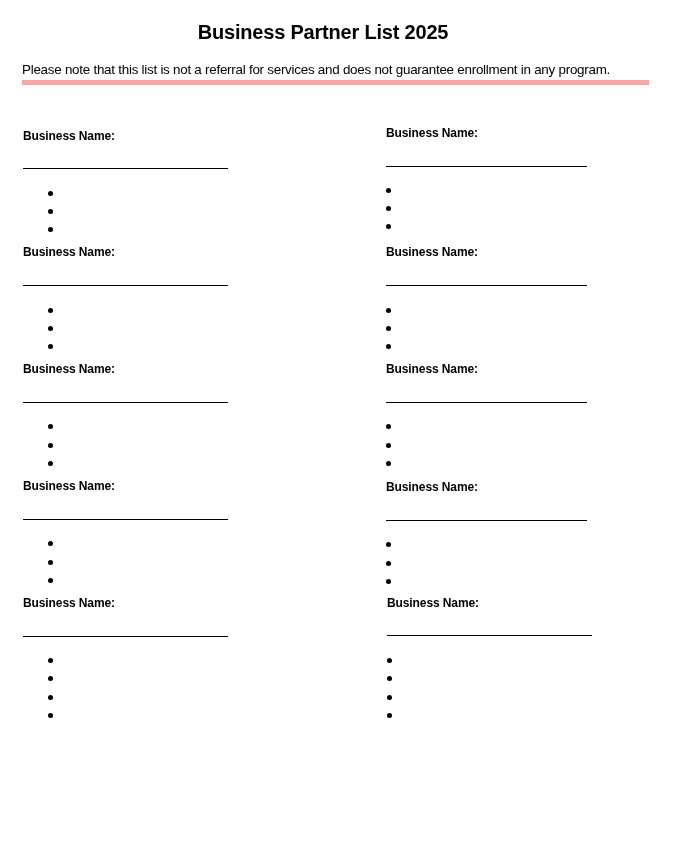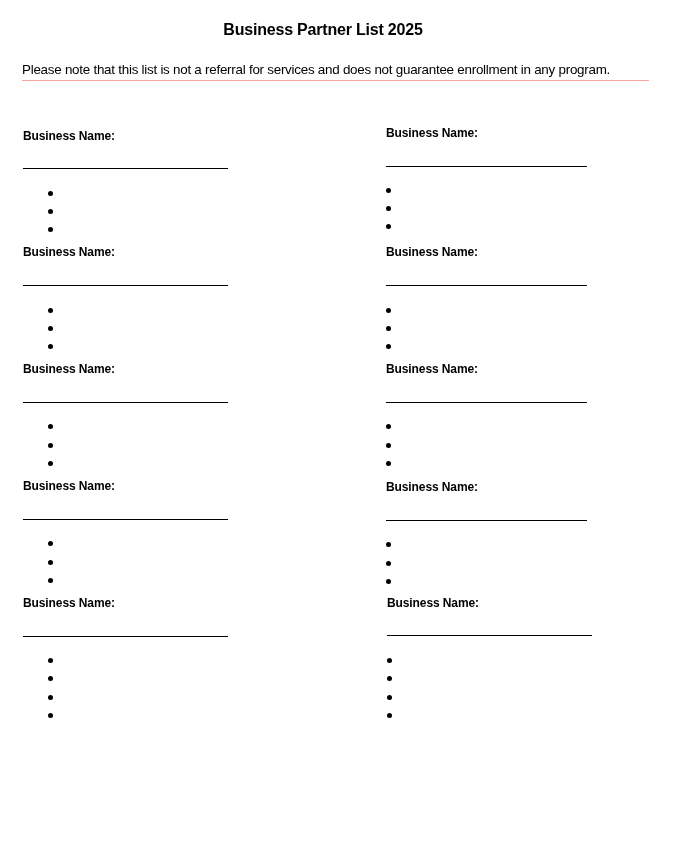--- a/index.html
+++ b/index.html
@@ -1,22 +1,22 @@
 <!DOCTYPE html>
 <html><head>
   <meta charset="utf-8">
   <style>
     html, body { margin: 0; padding: 0; background: #ffffff; }
     body { width: 676px; height: 842px; position: relative; overflow: hidden;
       font-family: "Liberation Sans", "DejaVu Sans", sans-serif; color: #000; }
     .title { position: absolute; left: 0; width: 676px; top: 21px; text-align: center;
-      font-size: 16px; font-weight: bold; letter-spacing: -0.2px; }
+      font-size: 20px; font-weight: bold; letter-spacing: -0.2px; }
     .title span { position: relative; left: -15px; }
     .note { position: absolute; left: 22px; top: 62px; width: 627px; font-size: 13.4px;
-      letter-spacing: -0.25px; border-bottom: 1px solid #fca5a5; padding-bottom: 3px; white-space: nowrap; }
+      letter-spacing: -0.25px; border-bottom: 5px solid #fca5a5; padding-bottom: 3px; white-space: nowrap; }
     .block { position: absolute; width: 230px; }
     .label { position: absolute; left: 0; top: 0; font-size: 12px; font-weight: bold; white-space: nowrap; letter-spacing: -0.1px; }
     .line { position: absolute; left: 0; height: 1px; background: #000; }
     .bullet { position: absolute; width: 5px; height: 5px; border-radius: 50%; background: #000; }
   </style>
 </head>
 <body>
 
 <div class="title"><span>Business Partner List 2025</span></div>
 <div class="note">Please note that this list is not a referral for services and does not guarantee enrollment in any program.</div>

